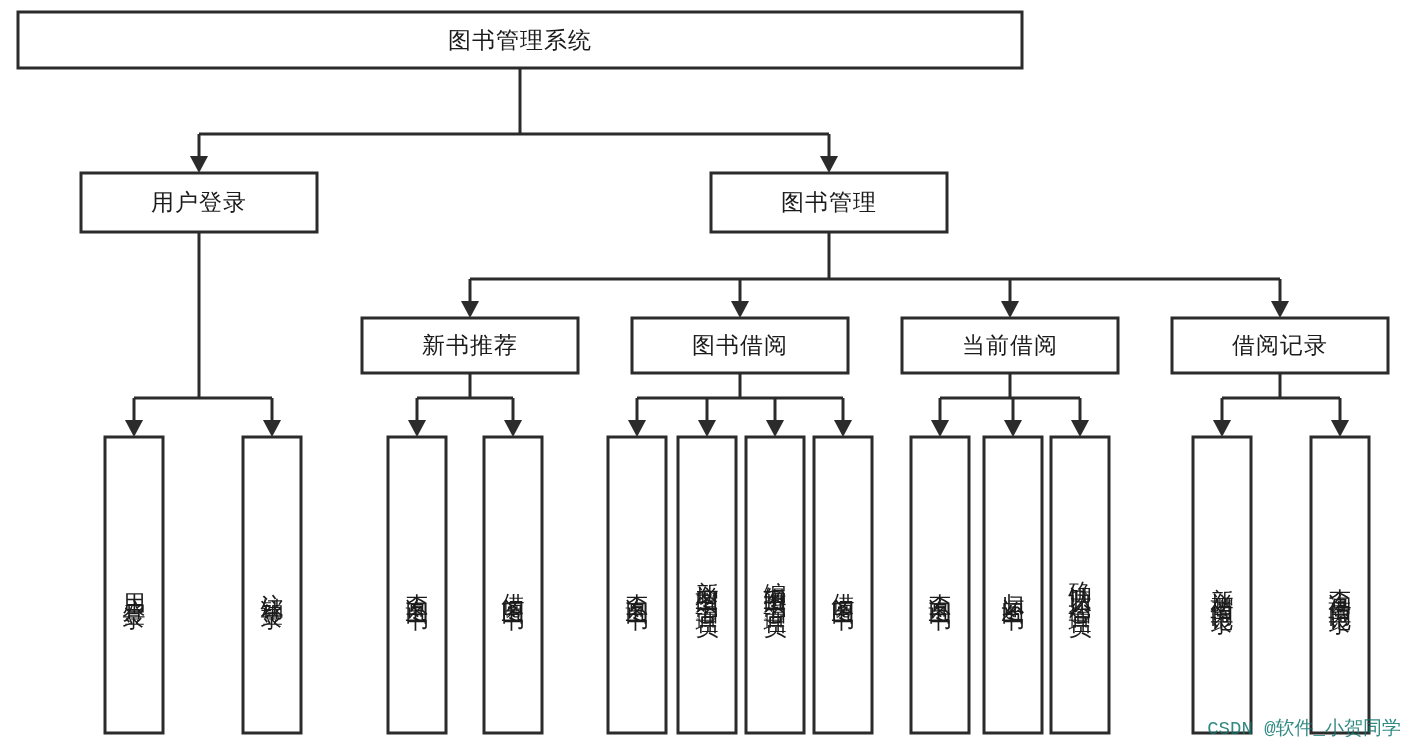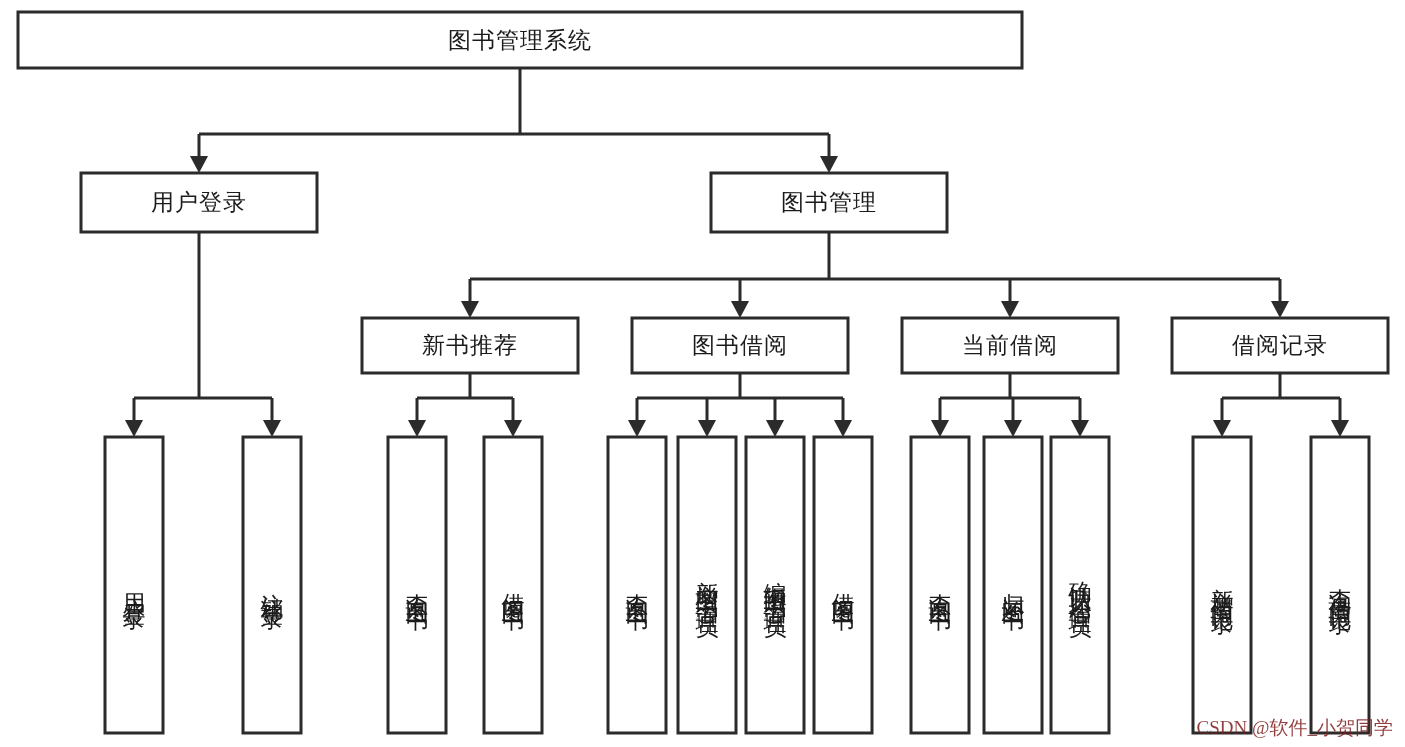--- a/index.html
+++ b/index.html
@@ -63,25 +63,25 @@
     letter-spacing: 5px;
     font-family: "DejaVu Sans", "Liberation Sans", sans-serif;
     font-size: 23px;
     color: #1b1b1b;
     line-height: 1;
     white-space: nowrap;
     pointer-events: none;
   }
   .watermark {
     position: absolute;
-    right: 12px;
+    right: 4px;
     bottom: 6px;
-    font-family: Liberation Serif, serif;
+    font-family: Liberation Mono, monospace;
     font-size: 19px;
-    color: #7f1d1d;
+    color: #0f766e;
     opacity: 0.85;
     white-space: nowrap;
     user-select: none;
   }
 </style>
 </head>
 <body>
 
 <div id="diagram-root">
   <svg class="diagram-canvas" viewBox="0 0 1405 747">

